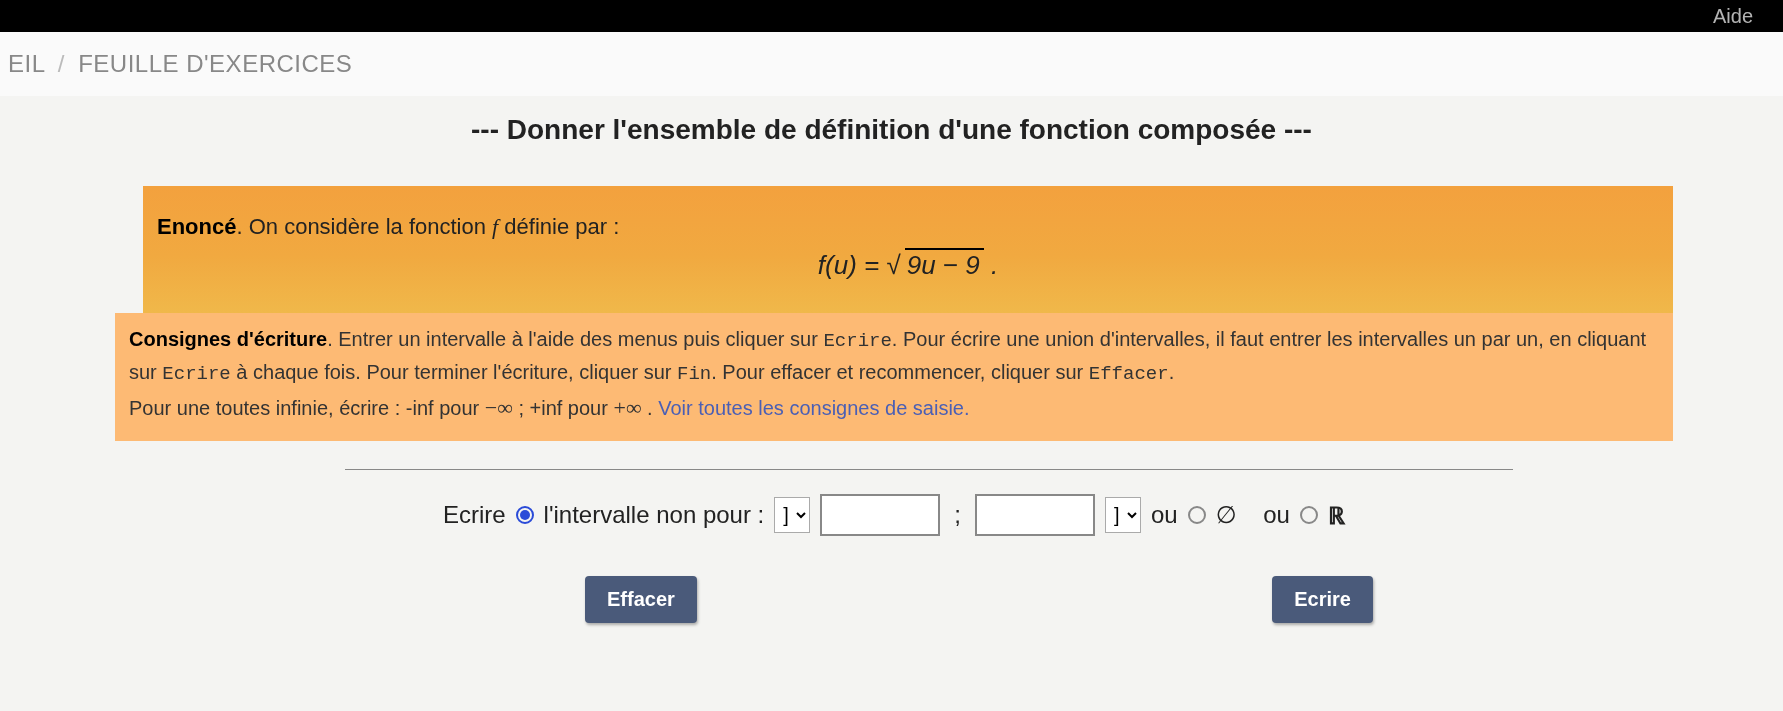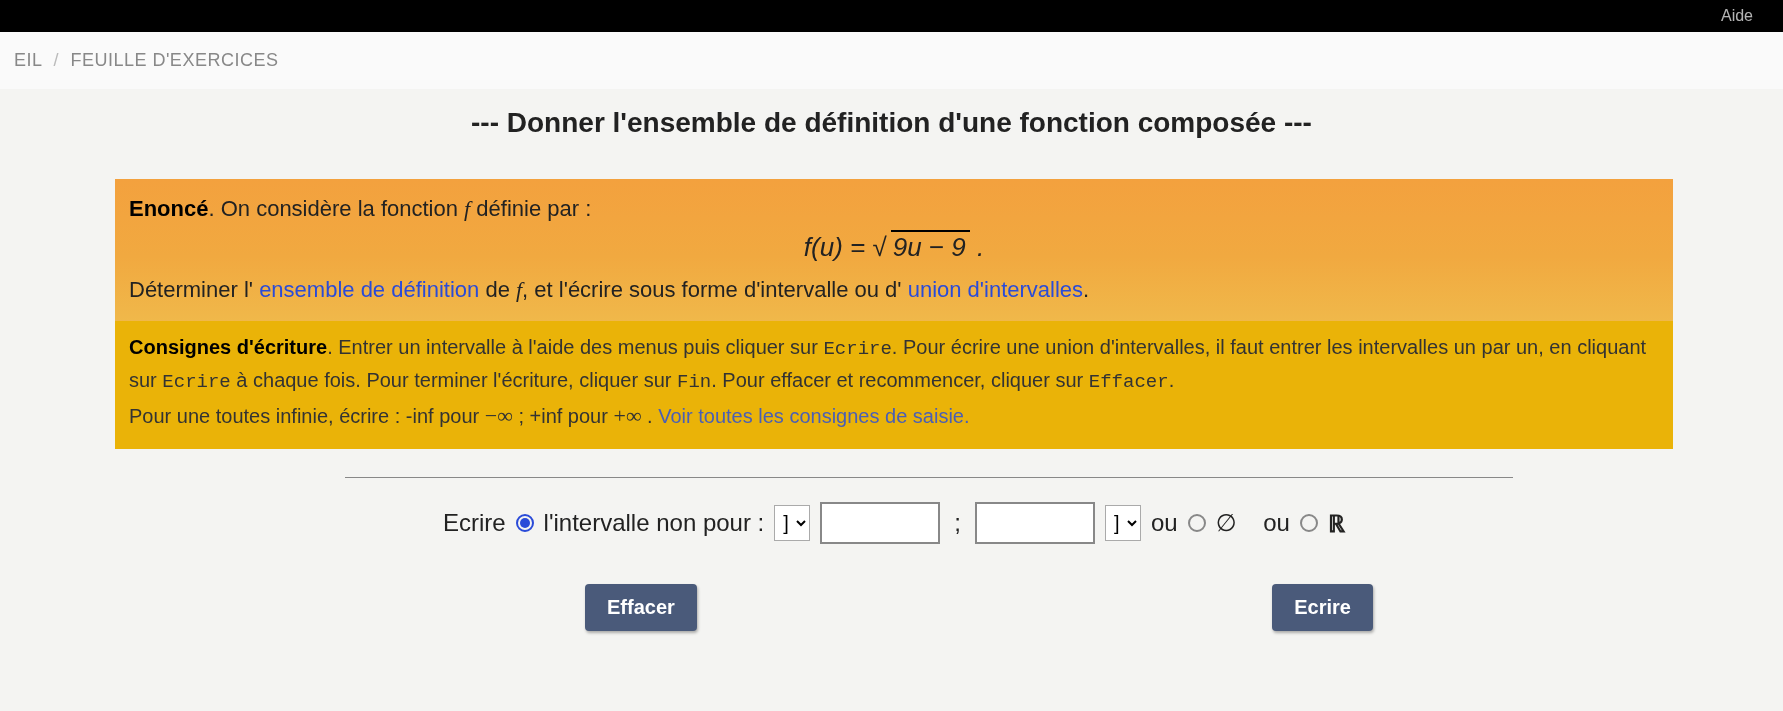--- a/index.html
+++ b/index.html
@@ -11,44 +11,45 @@
     overflow: hidden;
   }
   .topbar {
     background: #000;
     color: #fff;
     height: 24px;
     display: flex;
     justify-content: flex-end;
     align-items: center;
     padding: 16px 30px;
-    font-size: 16px;
+    font-size: 20px;
   }
   .topbar span { margin-left: 30px; opacity: 0.7; }
   .breadcrumb {
     background: #fafafa;
-    padding: 18px 14px;
-    font-size: 18px;
+    padding: 18px 8px;
+    font-size: 24px;
     color: #888;
     letter-spacing: 0.5px;
   }
   .breadcrumb .sep { color: #bbb; margin: 0 6px; }
   .page-title {
     text-align: center;
     font-size: 28px;
     font-weight: 700;
     color: #222;
     margin: 18px 0 40px 0;
   }
   .content { padding: 0 110px 0 115px; }
   .enonce-box {
     background: linear-gradient(180deg, #f3a13e 0%, #f1a940 55%, #f0b84a 100%);
-    padding: 17px 14px 18px 14px;
+    padding: 28px 14px 18px 14px;
     font-size: 22px;
     color: #222;
+    margin-left: 28px;
   }
   .enonce-line1 { margin-bottom: 8px; }
   .enonce-line1 .label { font-weight: 700; color: #000; }
   .enonce-line1 .fvar { font-family: 'Times New Roman', serif; font-style: italic; }
   .formula {
     text-align: center;
     font-family: Liberation Sans, sans-serif;
     font-style: italic;
     font-size: 26px;
     margin: 6px 0 14px 0;
@@ -60,21 +61,21 @@
   }
   .formula .sqrt-bar {
     border-top: 2px solid #000;
     display: inline-block;
     padding: 0 4px 0 2px;
   }
   .enonce-line2 { font-size: 22px; }
   .enonce-line2 .link { color: #2a4bd8; }
   .enonce-line2 .fvar { font-family: 'Times New Roman', serif; font-style: italic; }
   .consignes-box {
-    background: #eab308;
+    background: #fdba74;
     padding: 10px 14px 16px 14px;
     font-size: 20px;
     color: #333;
     line-height: 1.6;
   }
   .consignes-box .label { font-weight: 700; color: #000; }
   .consignes-box .mono { font-family: 'Courier New', monospace; font-size: 19px; color: #333; }
   .consignes-box .math { font-family: 'Times New Roman', serif; font-size: 22px; }
   .consignes-box .link2 { color: #4a5fb5; margin-top: 8px; }
   hr.div {
@@ -155,23 +156,20 @@
 <h1 class="page-title">--- Donner l'ensemble de définition d'une fonction composée ---</h1>
 
 <div class="content">
 
   <div class="enonce-box">
     <div class="enonce-line1">
       <span class="label">Enoncé</span><span>. On considère la fonction </span><span class="fvar">f</span><span> définie par :</span>
     </div>
     <div class="formula">
       <span>f(u) = </span><span>√</span><span class="sqrt-wrap"><span class="sqrt-bar">9u − 9</span></span><span> .</span>
-    </div>
-    <div class="enonce-line2">
-      <span>Déterminer l' </span><span class="link">ensemble de définition</span><span> de </span><span class="fvar">f</span><span>, et l'écrire sous forme d'intervalle ou d' </span><span class="link">union d'intervalles</span><span>.</span>
     </div>
   </div>
 
   <div class="consignes-box">
     <span class="label">Consignes d'écriture</span><span>. Entrer un intervalle à l'aide des menus puis cliquer sur </span><span class="mono">Ecrire</span><span>. Pour écrire une union d'intervalles, il faut entrer les intervalles un par un, en cliquant sur </span><span class="mono">Ecrire</span><span> à chaque fois. Pour terminer l'écriture, cliquer sur </span><span class="mono">Fin</span><span>. Pour effacer et recommencer, cliquer sur </span><span class="mono">Effacer</span><span>.</span>
     <br>
     <span>Pour une toutes infinie, écrire : -inf pour  </span><span class="math">−∞</span><span>  ;  +inf pour  </span><span class="math">+∞</span><span> .   </span><span class="link2">Voir toutes les consignes de saisie.</span>
   </div>
 
   <hr class="div">

